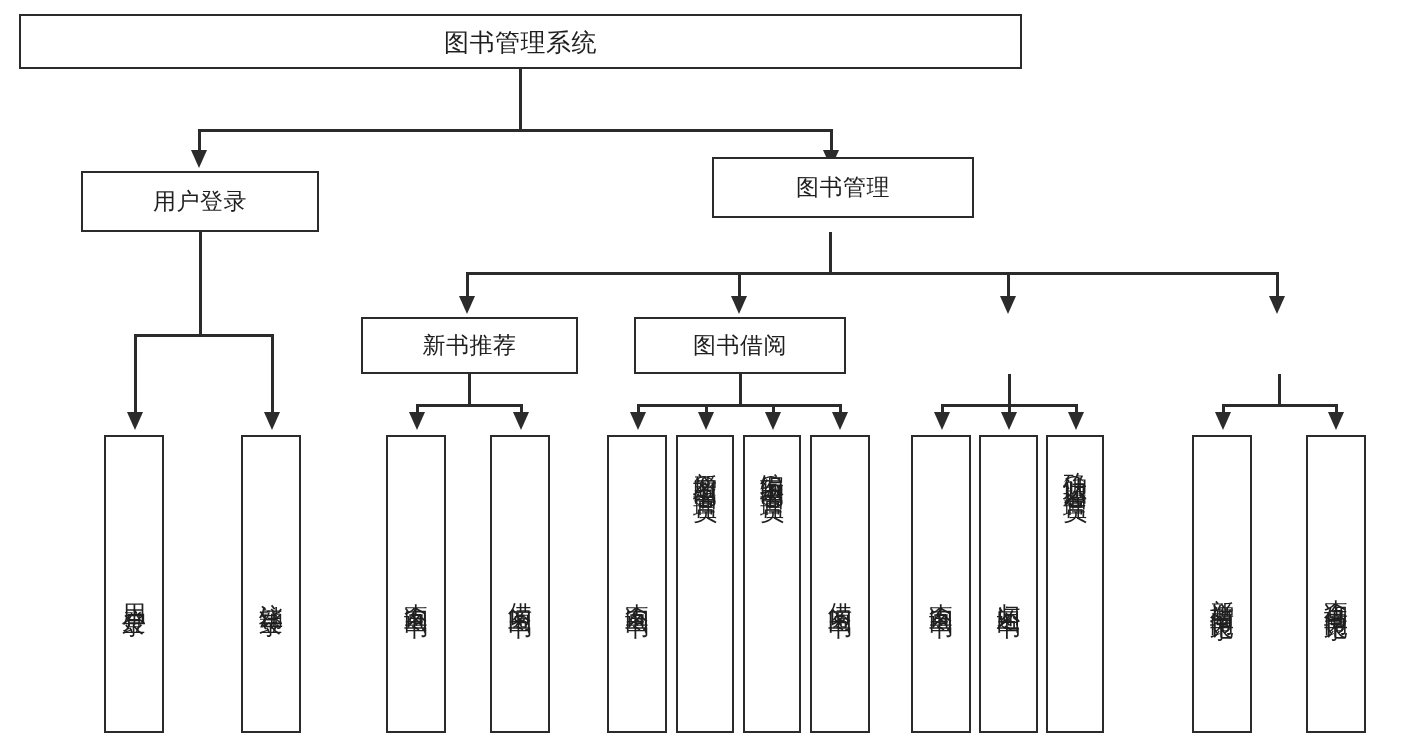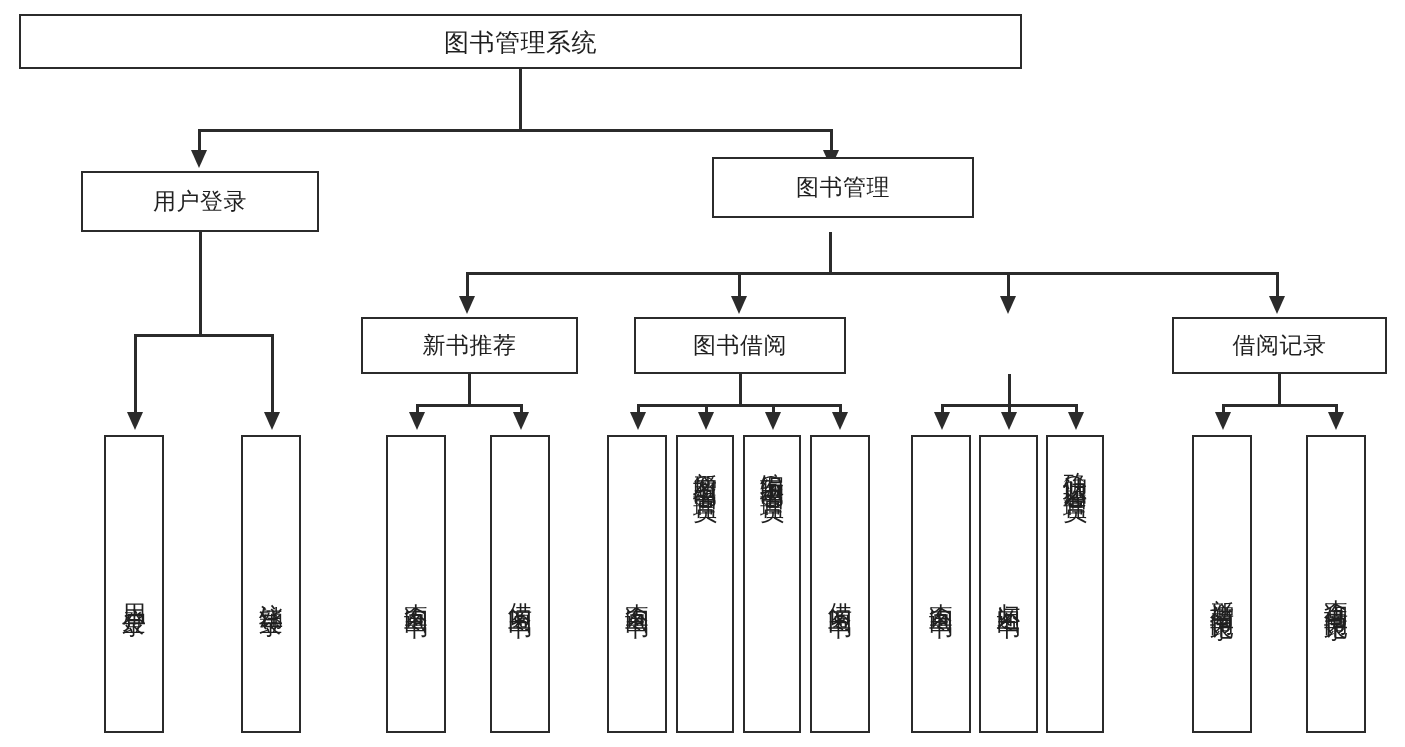--- a/index.html
+++ b/index.html
@@ -116,23 +116,20 @@
   <div class="arrow" style="left:1000px;top:296px;"></div>
   <div class="ln v" style="left:1276px;top:272px;height:28px;"></div>
   <div class="arrow" style="left:1269px;top:296px;"></div>
 
   <div class="node h-node" style="left:361px;top:317px;width:217px;height:57px;">
     <span class="lbl">新书推荐</span>
   </div>
   <div class="node h-node" style="left:634px;top:317px;width:212px;height:57px;">
     <span class="lbl">图书借阅</span>
   </div>
-  <div class="node h-node" style="left:1172px;top:317px;width:215px;height:57px;">
-    <span class="lbl">借阅记录</span>
-  </div>
 
   <div class="ln v" style="left:468px;top:374px;height:32px;"></div>
   <div class="ln h" style="left:416px;top:404px;width:106px;"></div>
   <div class="ln v" style="left:416px;top:404px;height:12px;"></div>
   <div class="arrow" style="left:409px;top:412px;"></div>
   <div class="ln v" style="left:520px;top:404px;height:12px;"></div>
   <div class="arrow" style="left:513px;top:412px;"></div>
 
   <div class="ln v" style="left:739px;top:374px;height:32px;"></div>
   <div class="ln h" style="left:637px;top:404px;width:204px;"></div>

